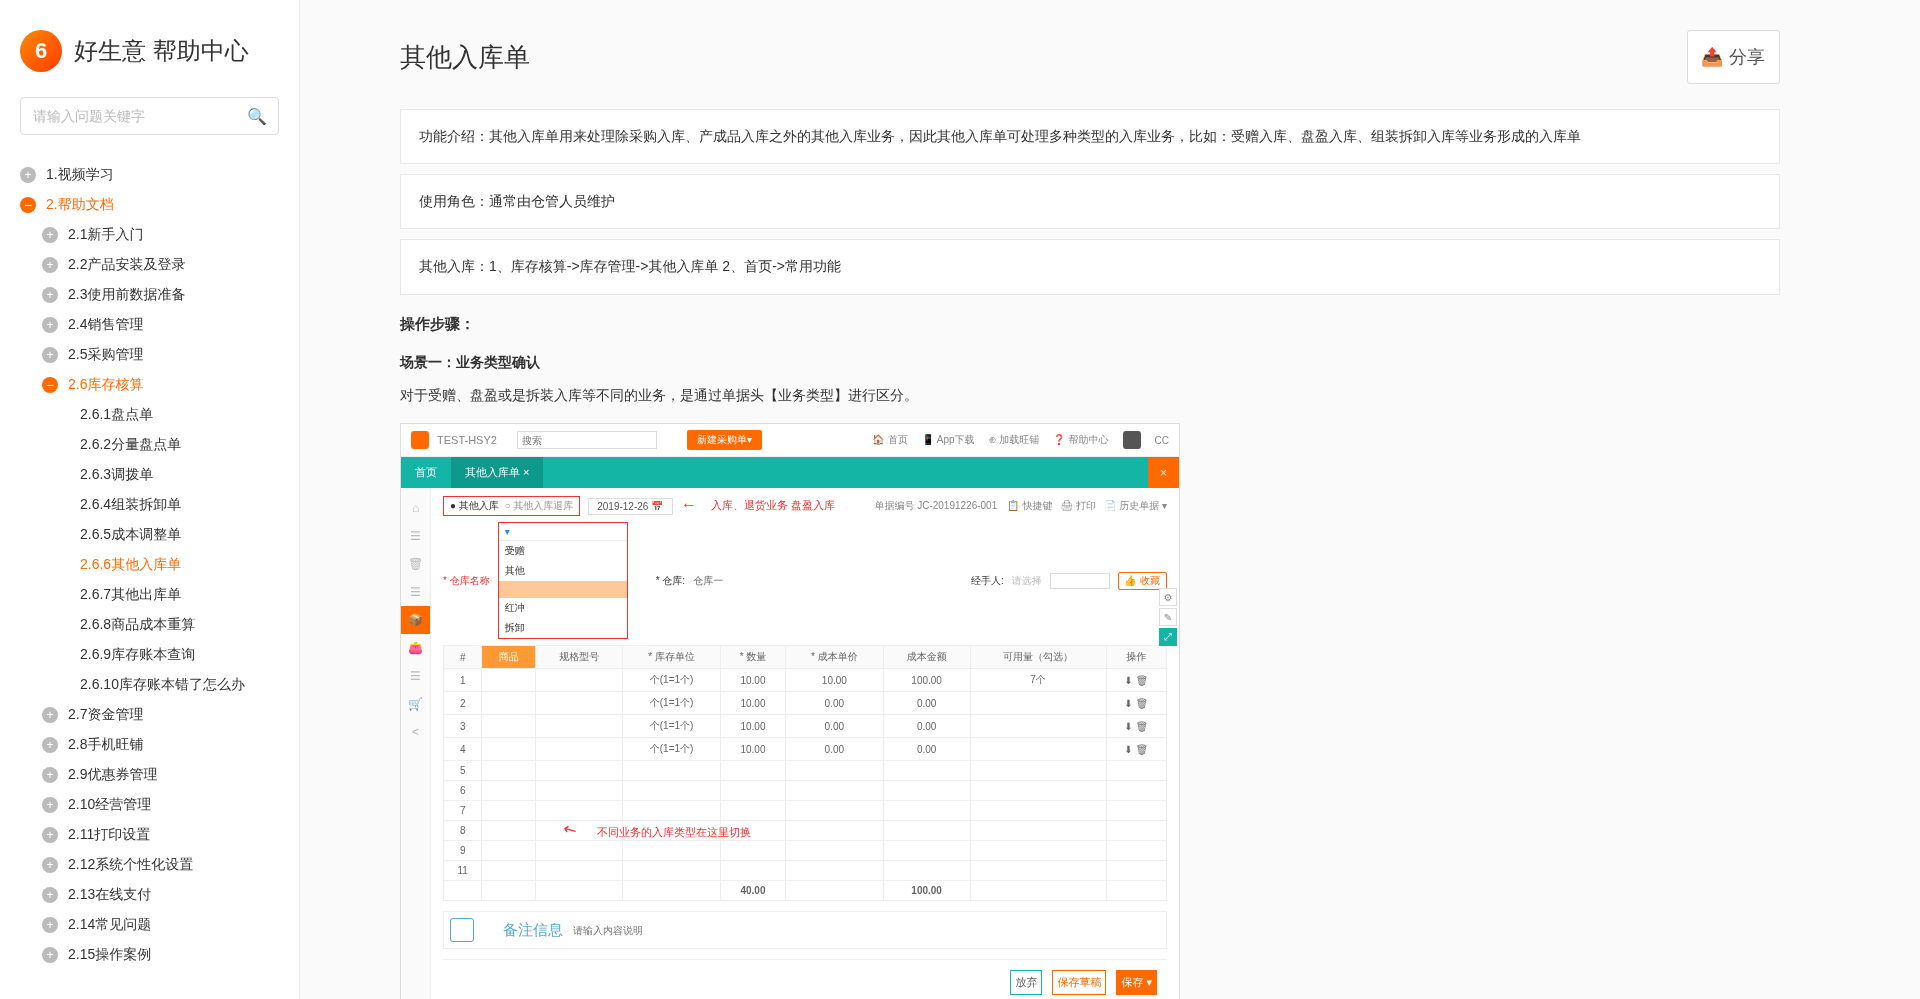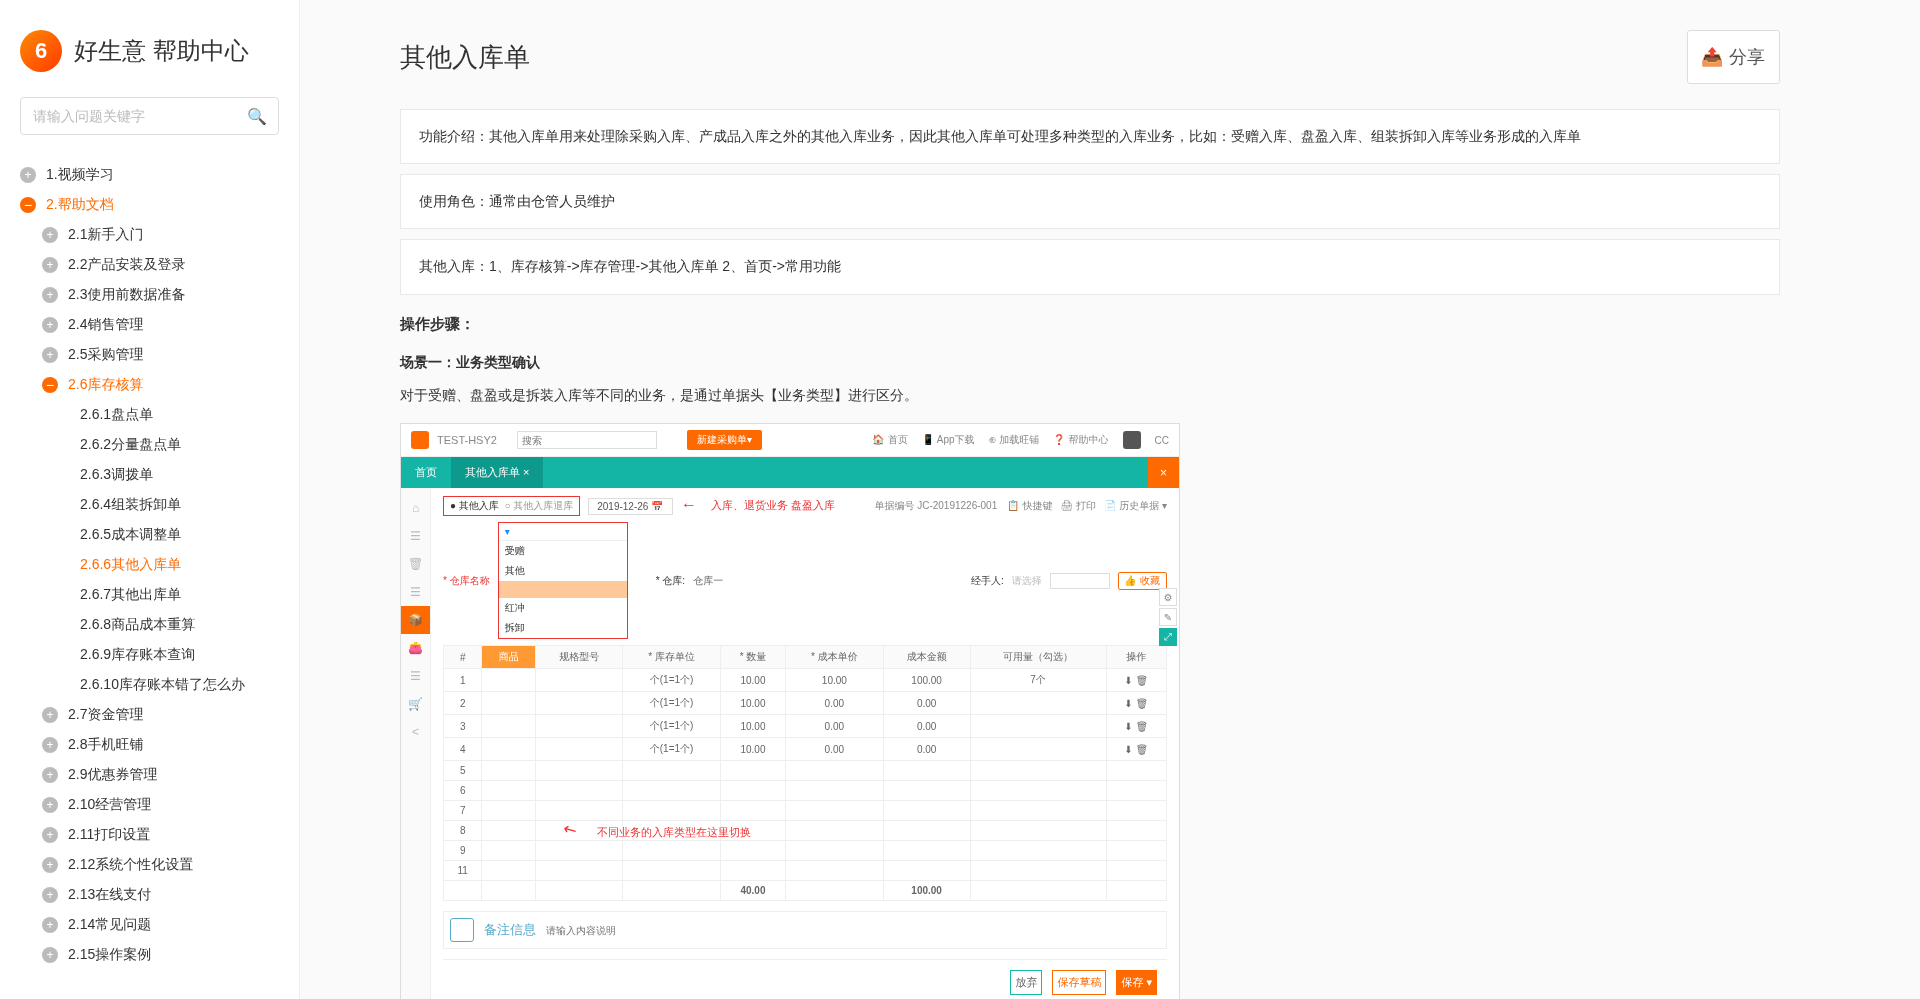--- a/index.html
+++ b/index.html
@@ -427,21 +427,21 @@
 
           <div class="ss-right-icons">
             <div>⚙</div>
             <div>✎</div>
             <div class="teal">⤢</div>
           </div>
 
           <div class="ss-remark">
             <div class="ss-remark-icon"></div>
             <div>
-              <div style="color:#5ac;font-size:13px;">备注信息</div>
+              <div style="color:#5ac;font-size:15px;margin-left:19px;">备注信息</div>
             </div>
             <input style="border: none; flex: 1 1 0%; font-size: 10px;" placeholder="请输入内容说明">
           </div>
 
           <div class="ss-foot-row">
             <button class="ss-foot-btn">放弃</button>
             <button class="ss-foot-btn orange-out">保存草稿</button>
             <button class="ss-foot-btn orange-fill">保存 ▾</button>
           </div>
         </div>

